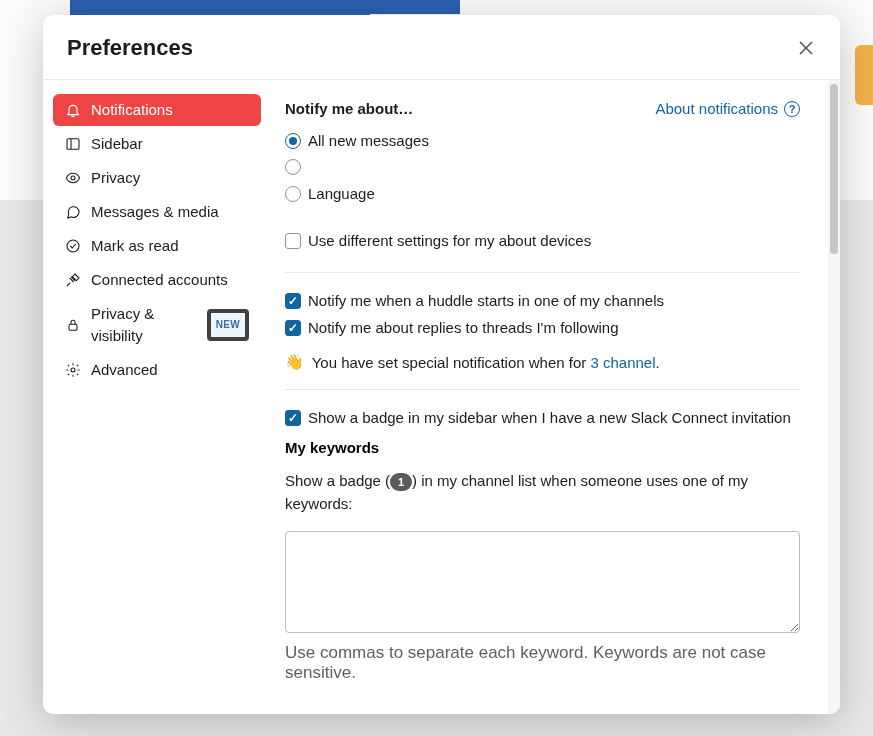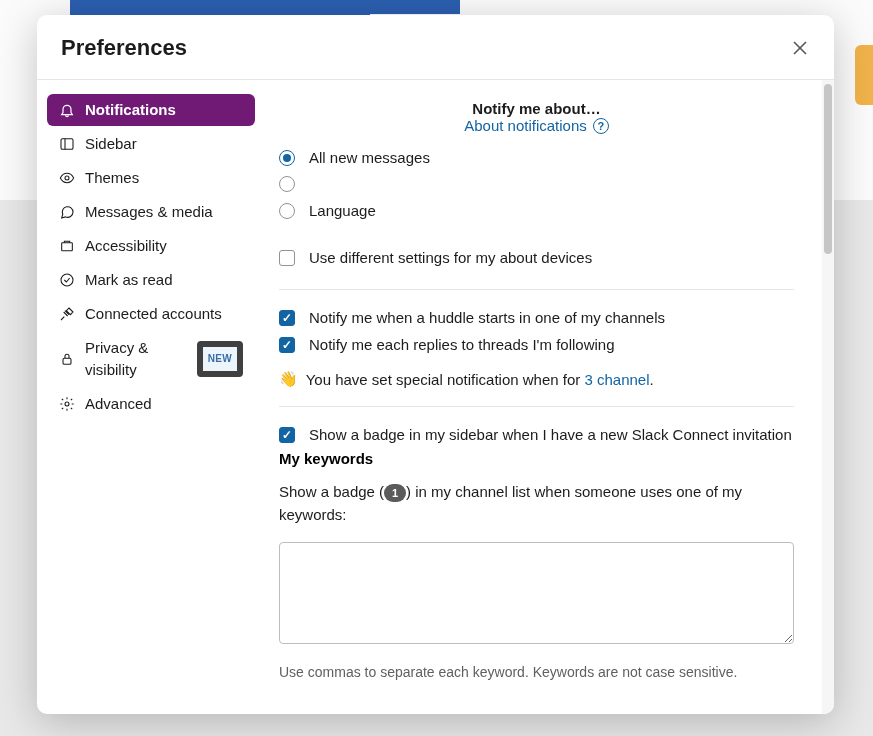--- a/index.html
+++ b/index.html
@@ -33,21 +33,21 @@
     }
     .backdrop-pill {
       position: absolute;
       top: 45px; right: 0; width: 18px; height: 60px;
       background: #f0b24a;
       border-radius: 6px 0 0 6px;
     }
     .modal {
       position: absolute;
       top: 15px;
-      left: 37px;
+      left: 43px;
       width: 797px;
       height: 699px;
       background: #fff;
       border-radius: 10px;
       box-shadow: 0 8px 40px rgba(0,0,0,0.22);
       display: flex;
       flex-direction: column;
       overflow: hidden;
     }
     .modal-header {
@@ -84,41 +84,41 @@
       gap: 10px;
       padding: 5px 12px;
       border-radius: 6px;
       color: #1d1c1d;
       font-size: 15px;
       cursor: pointer;
       margin-bottom: 2px;
       line-height: 22px;
     }
     .sidebar-item.active {
-      background: #701a75;
+      background: #ef4444;
       color: #fff;
-      font-weight: 700;
+      font-weight: 400;
     }
     .sidebar-icon {
       width: 16px;
       height: 16px;
       display: flex;
       align-items: center;
       justify-content: center;
       flex-shrink: 0;
     }
     .sidebar-item.active .sidebar-icon { color: #fff; }
     .new-badge {
       font-size: 10px;
       font-weight: 600;
       background: #edf5fc;
       color: #3a6da6;
       padding: 1px 5px;
       border-radius: 4px;
-      border: 6px solid #404040;
+      border: 4px solid #404040;
       letter-spacing: 0.3px;
     }
     .content {
       flex: 1;
       padding: 20px 28px 20px 14px;
       overflow-y: auto;
       position: relative;
     }
     .content-scrollbar {
       position: absolute;
@@ -136,21 +136,20 @@
       height: 170px;
       background: #c6c6c6;
       border-radius: 4px;
     }
     .content-inner { padding-right: 12px; }
     .row-top {
       display: flex;
       justify-content: space-between;
       align-items: center;
       margin-bottom: 10px;
-      flex-direction: column;
     }
     .section-title {
       font-size: 15px;
       font-weight: 800;
       color: #1d1c1d;
     }
     .about-link {
       display: flex;
       align-items: center;
       gap: 6px;
@@ -165,21 +164,21 @@
       border-radius: 50%;
       display: flex;
       align-items: center;
       justify-content: center;
       font-size: 11px;
       font-weight: 700;
     }
     .radio-row, .check-row {
       display: flex;
       align-items: center;
-      gap: 14px;
+      gap: 7px;
       padding: 5px 0;
       font-size: 15px;
       color: #1d1c1d;
     }
     .radio {
       width: 16px;
       height: 16px;
       border: 1.5px solid #939393;
       border-radius: 50%;
       display: flex;
@@ -221,21 +220,21 @@
       align-items: center;
       gap: 8px;
       font-size: 15px;
       color: #1d1c1d;
       margin-top: 12px;
     }
     .link { color: #1264a3; cursor: pointer; }
     .keywords-heading {
       font-size: 15px;
       font-weight: 800;
-      margin-top: 2px;
+      margin-top: 8px;
       margin-bottom: 14px;
     }
     .keywords-desc {
       font-size: 15px;
       color: #1d1c1d;
       line-height: 1.5;
     }
     .count-badge {
       display: inline-flex;
       align-items: center;
@@ -255,23 +254,23 @@
       height: 102px;
       border: 1px solid #bdbdbd;
       border-radius: 4px;
       margin-top: 16px;
       resize: vertical;
       font-family: inherit;
       font-size: 15px;
       padding: 8px;
     }
     .keywords-hint {
-      font-size: 14px;
+      font-size: 17px;
       color: #616061;
-      margin-top: 16px;
+      margin-top: 6px;
     }
     .spacer-sm { height: 20px; }
   </style>
 </head>
 <body>
 
 <div class="backdrop">
   <div class="backdrop-upper"></div>
   <div class="backdrop-banner"></div>
   <div class="backdrop-banner2"></div>
@@ -310,42 +309,33 @@
         <span>Sidebar</span>
       </div>
 
       <div class="sidebar-item">
         <span class="sidebar-icon">
           <svg width="16" height="16" viewBox="0 0 24 24" fill="none" stroke="currentColor" stroke-width="1.6">
               <path d="M2 12s3.5-7 10-7 10 7 10 7-3.5 7-10 7S2 12 2 12z"></path>
               <circle cx="12" cy="12" r="3"></circle>
             </svg>
         </span>
-        <span>Themes</span>
+        <span>Privacy</span>
       </div>
 
       <div class="sidebar-item">
         <span class="sidebar-icon">
           <svg width="16" height="16" viewBox="0 0 24 24" fill="none" stroke="currentColor" stroke-width="1.6">
               <path d="M21 12a8 8 0 01-11.3 7.3L4 21l1.7-5.7A8 8 0 1121 12z"></path>
             </svg>
         </span>
         <span>Messages &amp; media</span>
       </div>
 
 
-      <div class="sidebar-item">
-        <span class="sidebar-icon">
-          <svg width="16" height="16" viewBox="0 0 24 24" fill="none" stroke="currentColor" stroke-width="1.6">
-              <rect x="4" y="7" width="16" height="12" rx="1"></rect>
-              <path d="M8 7V5h8v2"></path>
-            </svg>
-        </span>
-        <span>Accessibility</span>
-      </div>
 
       <div class="sidebar-item">
         <span class="sidebar-icon">
           <svg width="16" height="16" viewBox="0 0 24 24" fill="none" stroke="currentColor" stroke-width="1.6">
               <circle cx="12" cy="12" r="9"></circle>
               <path d="M8 12l3 3 5-6"></path>
             </svg>
         </span>
         <span>Mark as read</span>
       </div>
@@ -422,21 +412,21 @@
         <div class="check-row">
           <span class="check checked">
               <span class="checkmark">✓</span>
             </span>
           <span>Notify me when a huddle starts in one of my channels</span>
         </div>
         <div class="check-row">
           <span class="check checked">
               <span class="checkmark">✓</span>
             </span>
-          <span>Notify me each replies to threads I'm following</span>
+          <span>Notify me about replies to threads I'm following</span>
         </div>
 
         <div class="special-note">
           <span>👋</span>
           <span>
             <span>You have set special notification when for </span><span class="link">3 channel</span><span>.</span>
           </span>
         </div>
 
         <hr class="divider">

